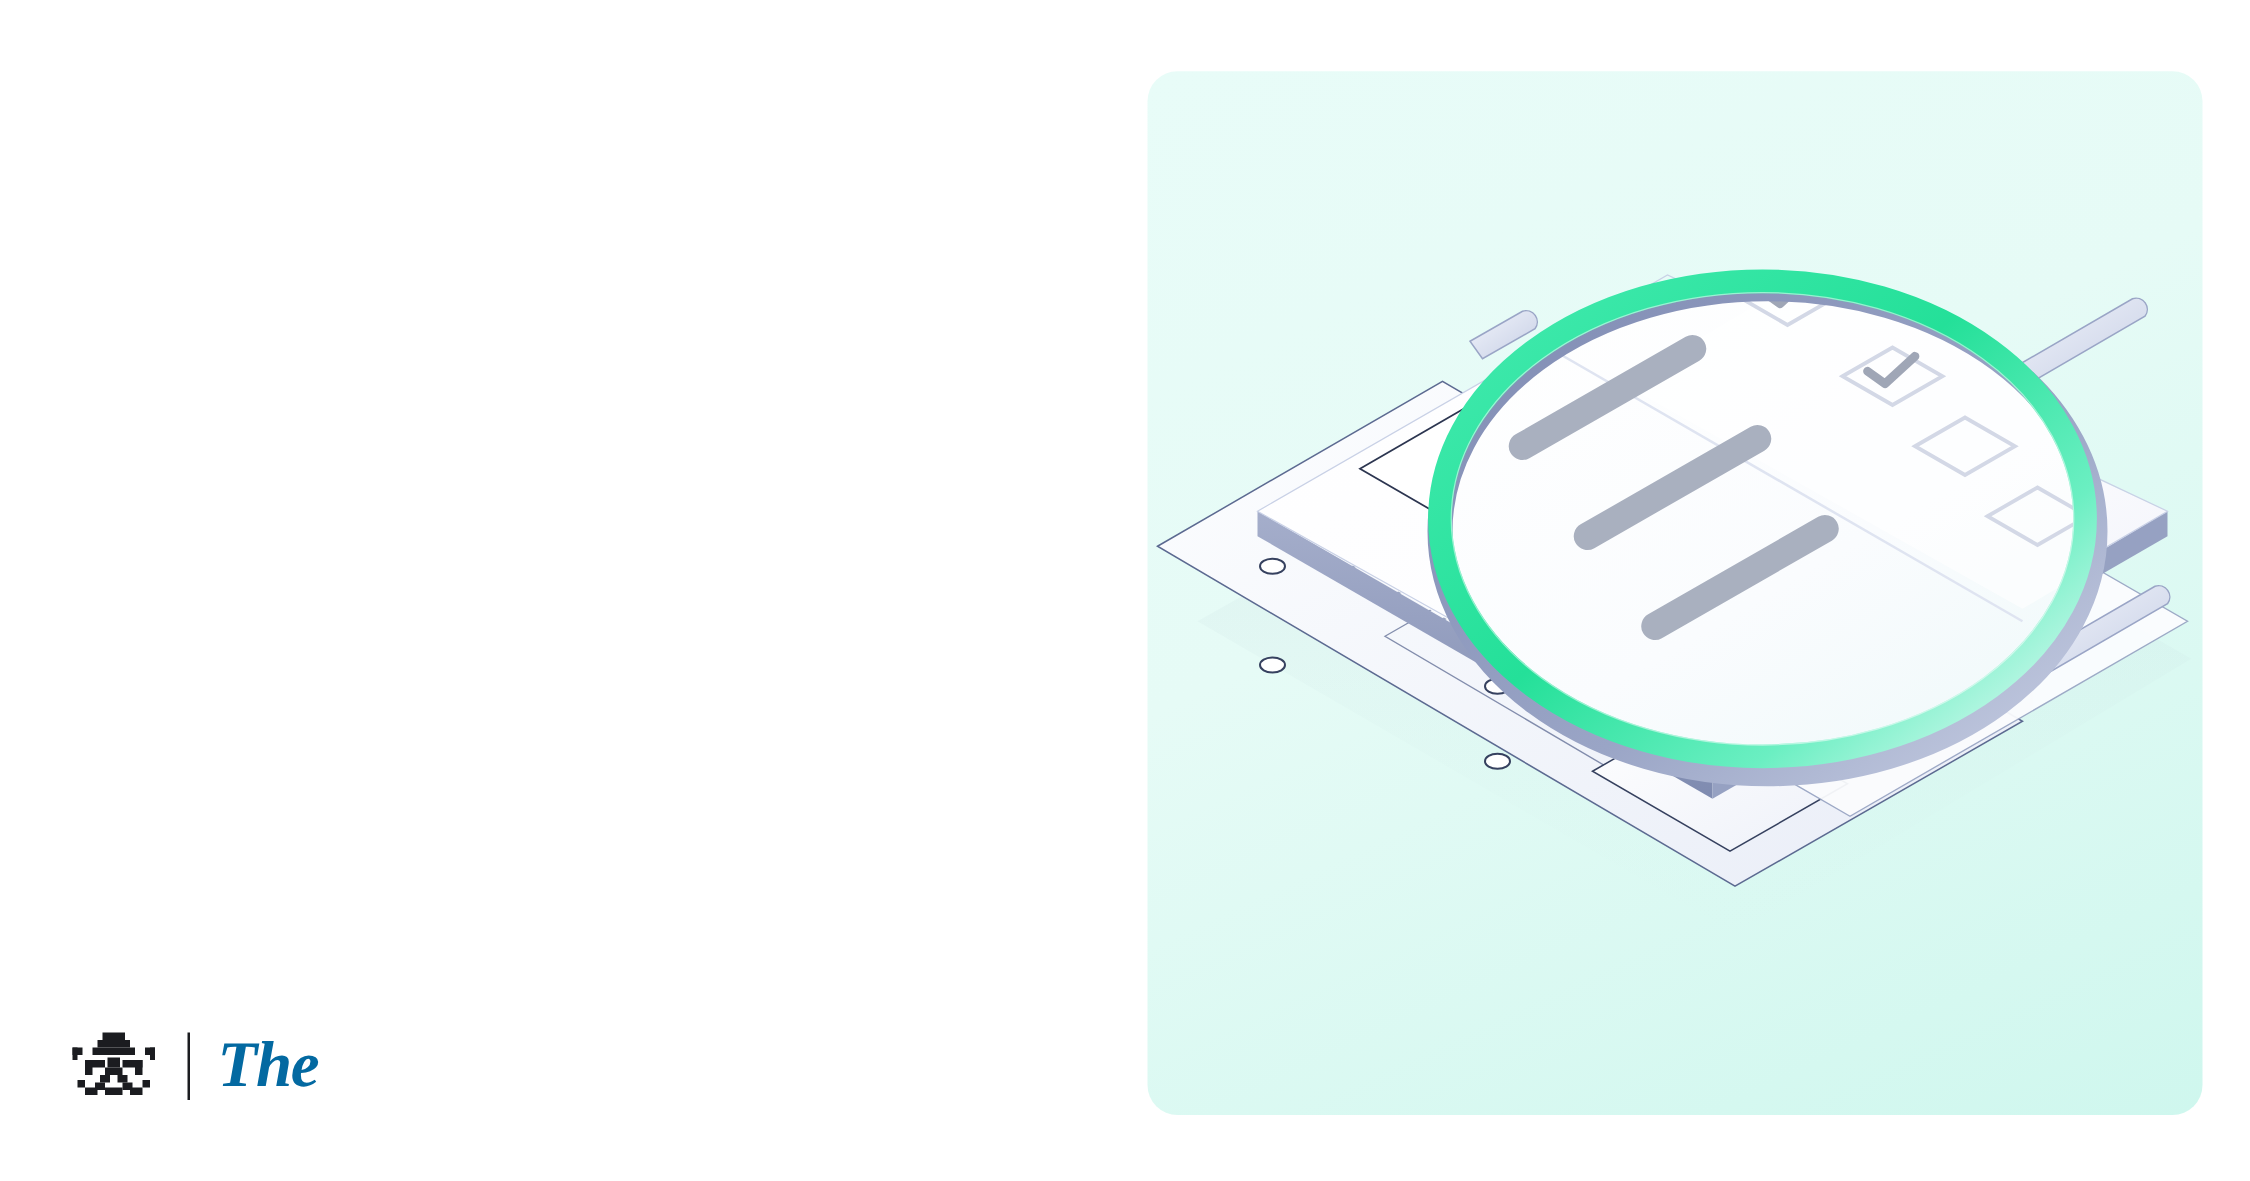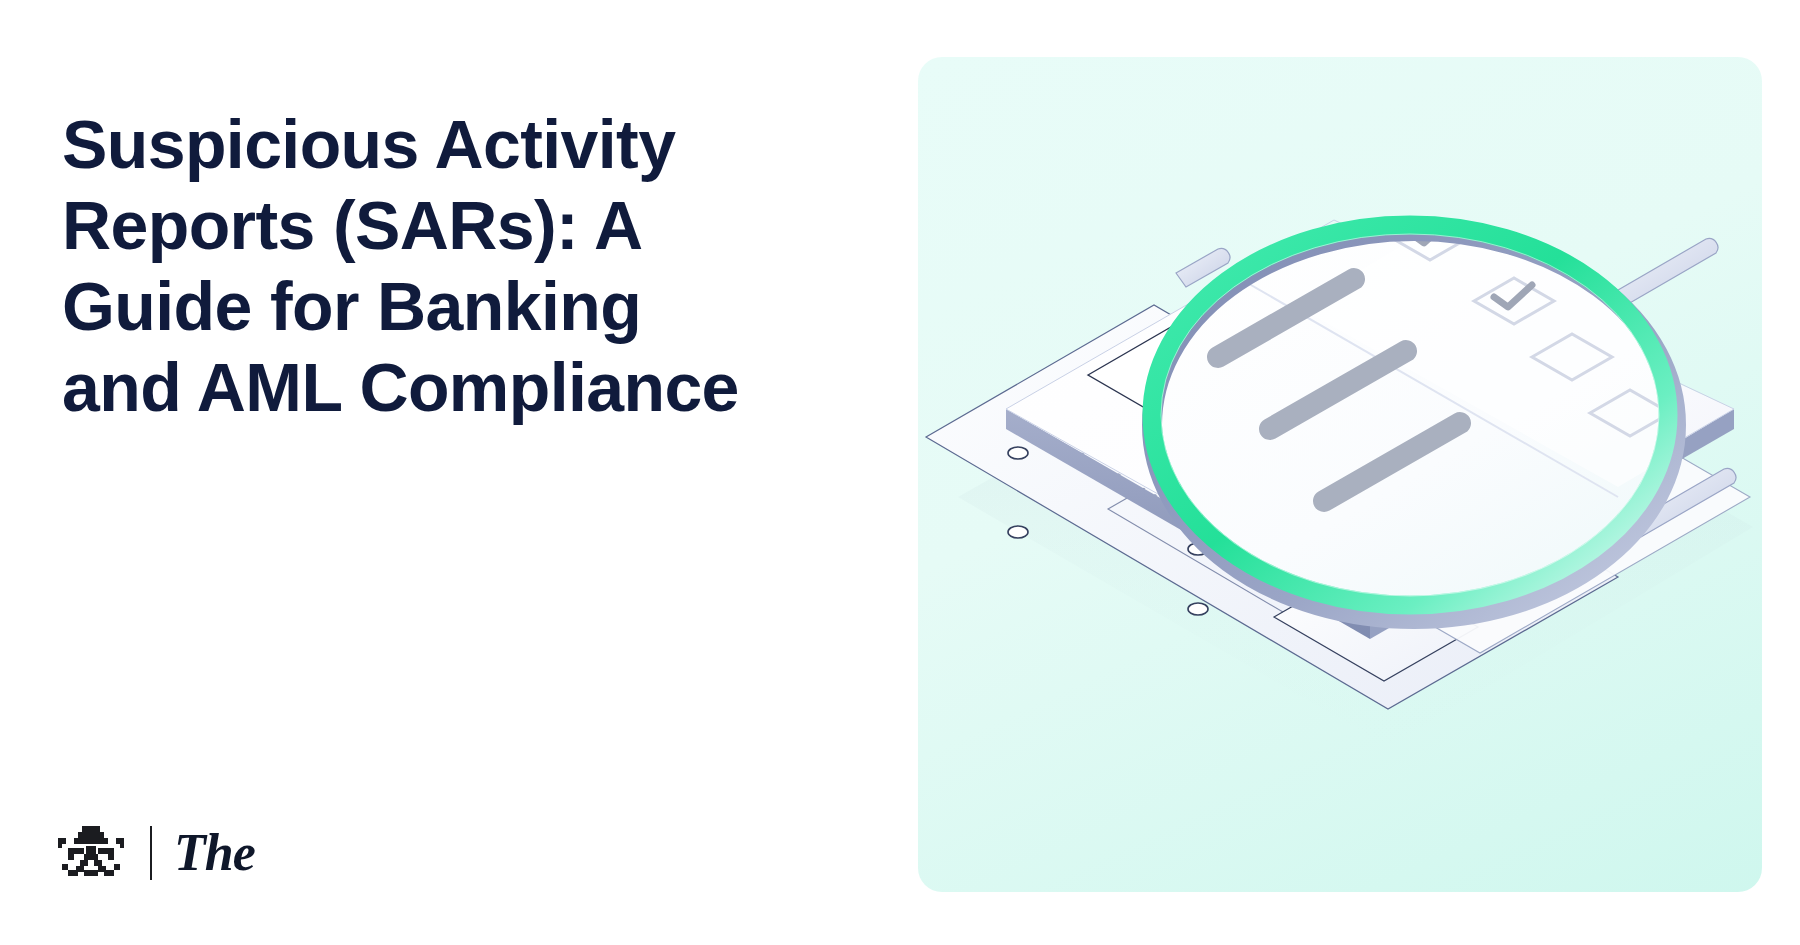--- a/index.html
+++ b/index.html
@@ -58,21 +58,21 @@
   }
   #brand-divider {
     width: 2px;
     height: 54px;
     background: #1B1C20;
     margin: 0 22px 0 22px;
   }
   #brand-wordmark {
     display: flex;
     align-items: baseline;
-    color: #0f172a;
+    color: #0369a1;
   }
   #brand-the {
     font-family: "Liberation Serif", serif;
     font-style: italic;
     font-weight: 700;
     font-size: 52px;
     letter-spacing: -1px;
     line-height: 1;
   }
   #brand-name {
@@ -103,24 +103,20 @@
     display: block;
   }
 </style>
 </head>
 <body>
 
 <div id="stage">
 
   <div id="left-col">
 
-    <h1 id="page-title">Suspicious Activity
-Reports (SARs): A
-Guide for Banking
-and AML Compliance</h1>
 
     <div id="brand">
 
       <svg id="brand-mark" viewBox="0 0 36 29">
         <g fill="#1B1C20">
           <rect x="13" y="1" width="9" height="3"></rect>
           <rect x="11" y="4" width="13" height="3"></rect>
           <rect x="9" y="7" width="17" height="3"></rect>
           <rect x="1" y="7" width="4" height="3"></rect>
           <rect x="1" y="7" width="2" height="5"></rect>

